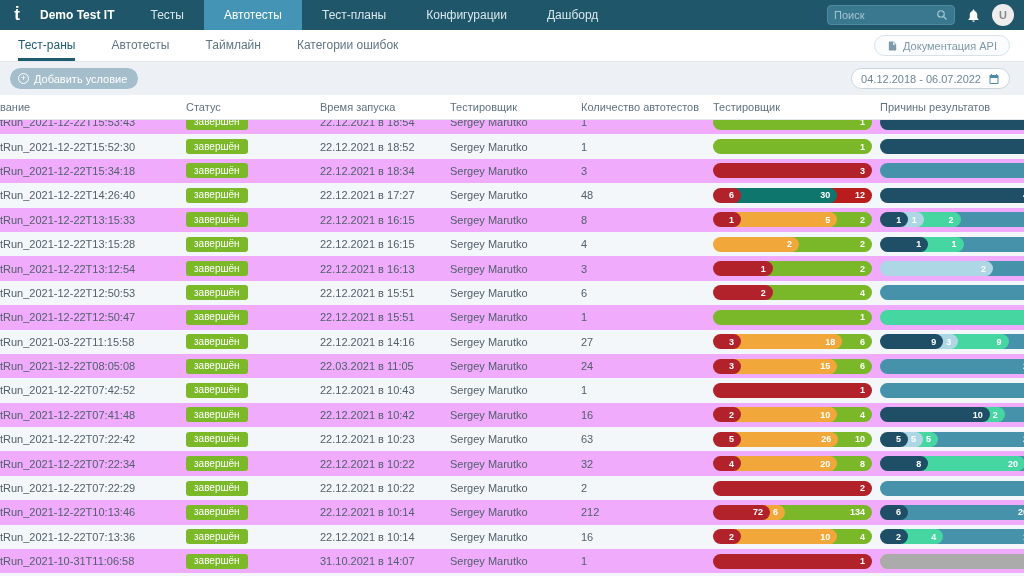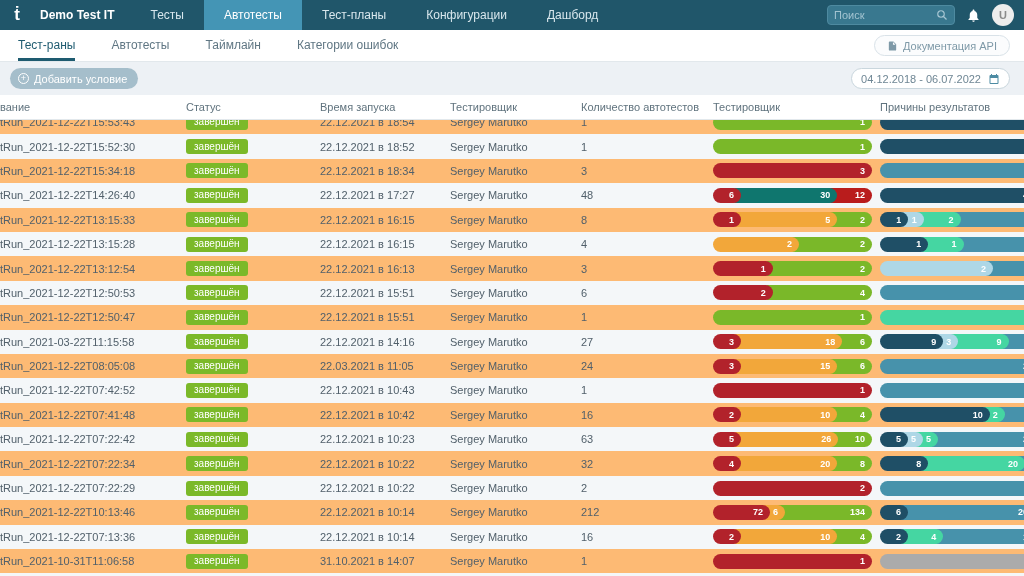--- a/index.html
+++ b/index.html
@@ -32,21 +32,21 @@
   .period-group { background:#cdd9e0; border-radius:11px; height:21px; display:flex; align-items:center; padding:0 2px; }
   .period { font-size:11px; color:#96aab6; padding:0 8px; height:21px; line-height:21px; border-radius:11px; cursor:pointer; white-space:nowrap; }
   .period.active { background:#5d95ab; color:#fff; }
   .date-box { background:#fff; border:1px solid #c9d6dd; border-radius:11px; height:21px; display:flex; align-items:center; gap:7px; padding:0 9px; font-size:11px; color:#6e8694; cursor:pointer; white-space:nowrap; }
 
   
   .table { background:#fff; }
   .grid7 { display:grid; grid-template-columns:186px 134px 130px 131px 132px 167px 160px; align-items:center; }
   .thead { height:25px; background:#fff; border-bottom:1px solid #e2e8ec; position:relative; z-index:2; font-size:11px; color:#60737e; }
   .tbody { position:relative; z-index:1; margin-top:-10px; }
-  .row { height:24.4px; font-size:11px; color:#51606b; background:#fdba74; }
+  .row { height:24.4px; font-size:11px; color:#51606b; background:#f0abfc; }
   .row.alt { background:#f4f7f9; }
   .cell { overflow:hidden; white-space:nowrap; }
   .badge { display:inline-block; background:#7bb929; color:#fff; font-size:10px; padding:2.5px 8px; border-radius:3px; line-height:1; }
   .bar { display:flex; height:15px; width:159px; }
   .bar.reasons { width:160px; }
   .seg { position:relative; border-radius:8px; min-width:28px; flex-basis:0; display:flex; align-items:center; justify-content:flex-end; color:#fff; font-size:9px; font-weight:bold; padding-right:7px; overflow:visible; }
   .seg + .seg { margin-left:-13px; }
 </style>
 </head>
 <body>

